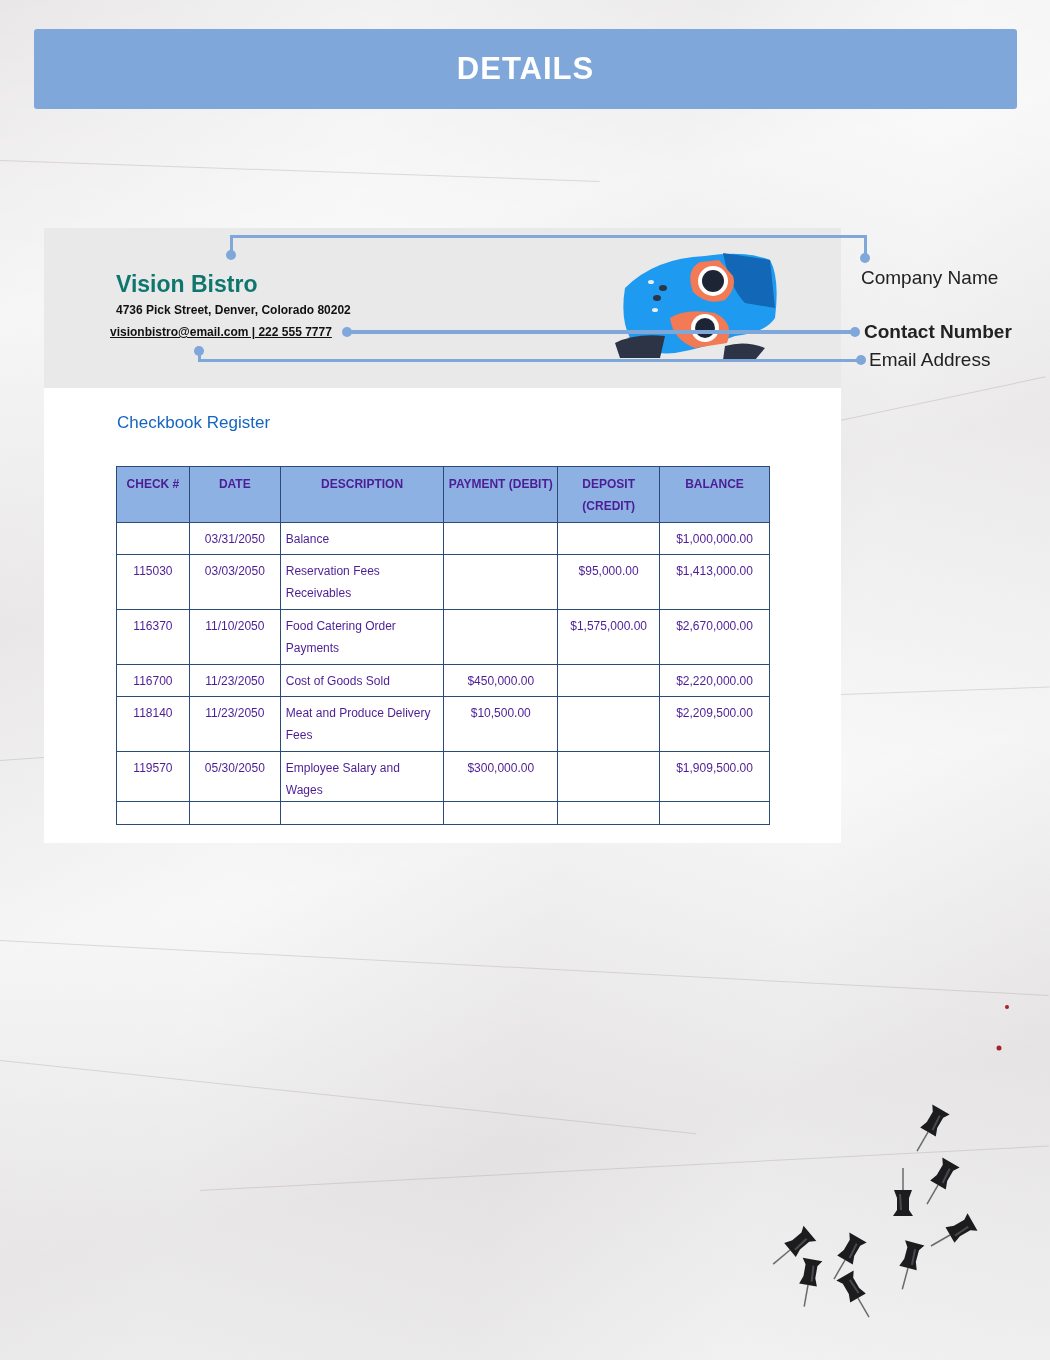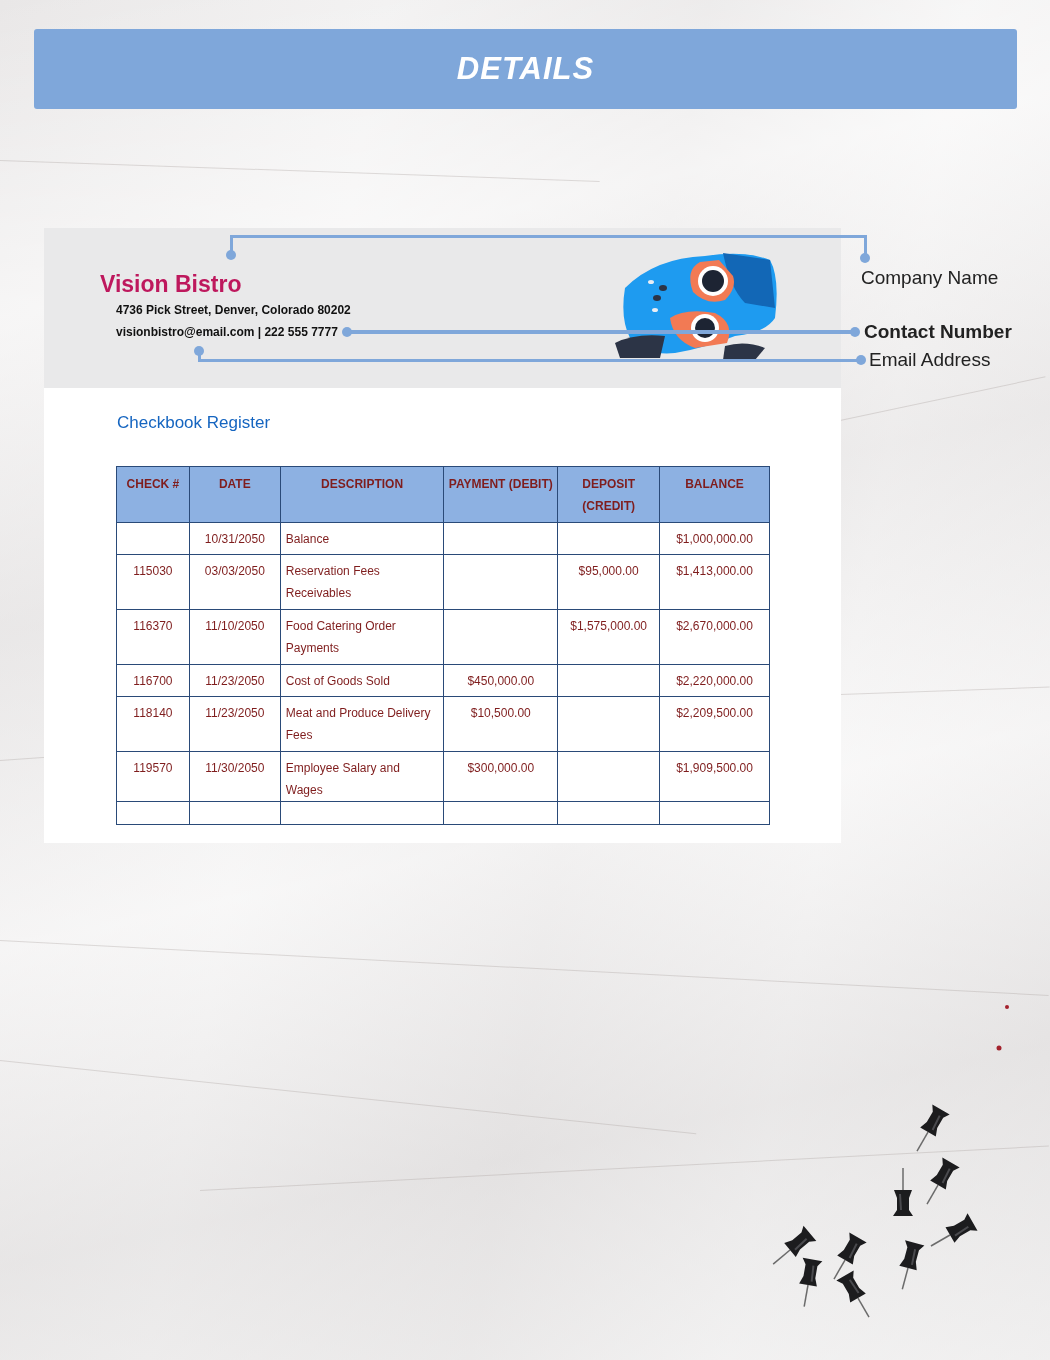--- a/index.html
+++ b/index.html
@@ -15,60 +15,59 @@
   .vein { position: absolute; height: 1px; background: rgba(170,160,158,0.35); transform-origin: left center; }
 
   .banner {
     position: absolute; left: 34px; top: 29px; width: 983px; height: 80px;
     background: #7fa7da; border-radius: 3px;
     display: flex; align-items: center; justify-content: center;
   }
   .banner-title {
     color: #ffffff; font-size: 31px; font-weight: bold; letter-spacing: 1px;
     font-family: "Liberation Sans", sans-serif;
-    font-style: italic;
   }
 
   .doc-head {
     position: absolute; left: 44px; top: 228px; width: 797px; height: 160px;
     background: #e9e9ea;
   }
   .doc-body {
     position: absolute; left: 44px; top: 388px; width: 797px; height: 455px;
     background: #ffffff;
   }
   .company-name {
-    position: absolute; left: 100px; top: 271px;
-    color: #be185d; font-size: 23px; font-weight: bold;
+    position: absolute; left: 116px; top: 271px;
+    color: #0f766e; font-size: 23px; font-weight: bold;
   }
   .address {
     position: absolute; left: 116px; top: 303px;
     color: #111; font-size: 12px; font-weight: bold;
   }
   .contact {
-    position: absolute; left: 116px; top: 325px;
-    color: #111; font-size: 12px; font-weight: bold;
+    position: absolute; left: 110px; top: 325px;
+    color: #111; font-size: 12px; font-weight: bold; text-decoration: underline;
   }
   .illustration { position: absolute; left: 615px; top: 248px; width: 170px; height: 112px; }
 
   .connector { position: absolute; background: #7fa7da; }
   .dot { position: absolute; width: 10px; height: 10px; border-radius: 50%; background: #7fa7da; }
   .callout {
     position: absolute; color: #222; font-size: 19px;
     font-family: "Liberation Sans", sans-serif;
   }
 
   .section-title {
     position: absolute; left: 117px; top: 413px;
     color: #1565c0; font-size: 17px; font-weight: normal;
   }
 
   table.register {
     position: absolute; left: 116px; top: 466px; width: 654px;
-    border-collapse: collapse; font-size: 12px; color: #7f1d1d;
+    border-collapse: collapse; font-size: 12px; color: #4c1d95;
   }
   table.register th, table.register td {
     border: 1.5px solid #2a4a78; vertical-align: top;
   }
   table.register th {
     background: #8db1e2; font-weight: bold; font-size: 12px;
     text-align: center; padding: 6px 4px 0 4px; height: 56px; line-height: 22px;
   }
   table.register td { padding: 5px 5px 0 5px; line-height: 22px; }
   td.c { text-align: center; }
@@ -158,21 +157,21 @@
       <th>
         <span>DEPOSIT</span><br>
         <span>(CREDIT)</span>
       </th>
       <th>BALANCE</th>
     </tr>
   </thead>
   <tbody>
     <tr class="r1">
       <td class="c"></td>
-      <td class="c">10/31/2050</td>
+      <td class="c">03/31/2050</td>
       <td class="l">Balance</td>
       <td class="c"></td>
       <td class="c"></td>
       <td class="c">$1,000,000.00</td>
     </tr>
     <tr class="r2">
       <td class="c">115030</td>
       <td class="c">03/03/2050</td>
       <td class="l">Reservation Fees Receivables</td>
       <td class="c"></td>
@@ -198,21 +197,21 @@
     <tr class="r2">
       <td class="c">118140</td>
       <td class="c">11/23/2050</td>
       <td class="l">Meat and Produce Delivery Fees</td>
       <td class="c">$10,500.00</td>
       <td class="c"></td>
       <td class="c">$2,209,500.00</td>
     </tr>
     <tr class="r1">
       <td class="c">119570</td>
-      <td class="c">11/30/2050</td>
+      <td class="c">05/30/2050</td>
       <td class="l">Employee Salary and Wages</td>
       <td class="c">$300,000.00</td>
       <td class="c"></td>
       <td class="c">$1,909,500.00</td>
     </tr>
     <tr class="empty">
       <td></td>
       <td></td>
       <td></td>
       <td></td>

